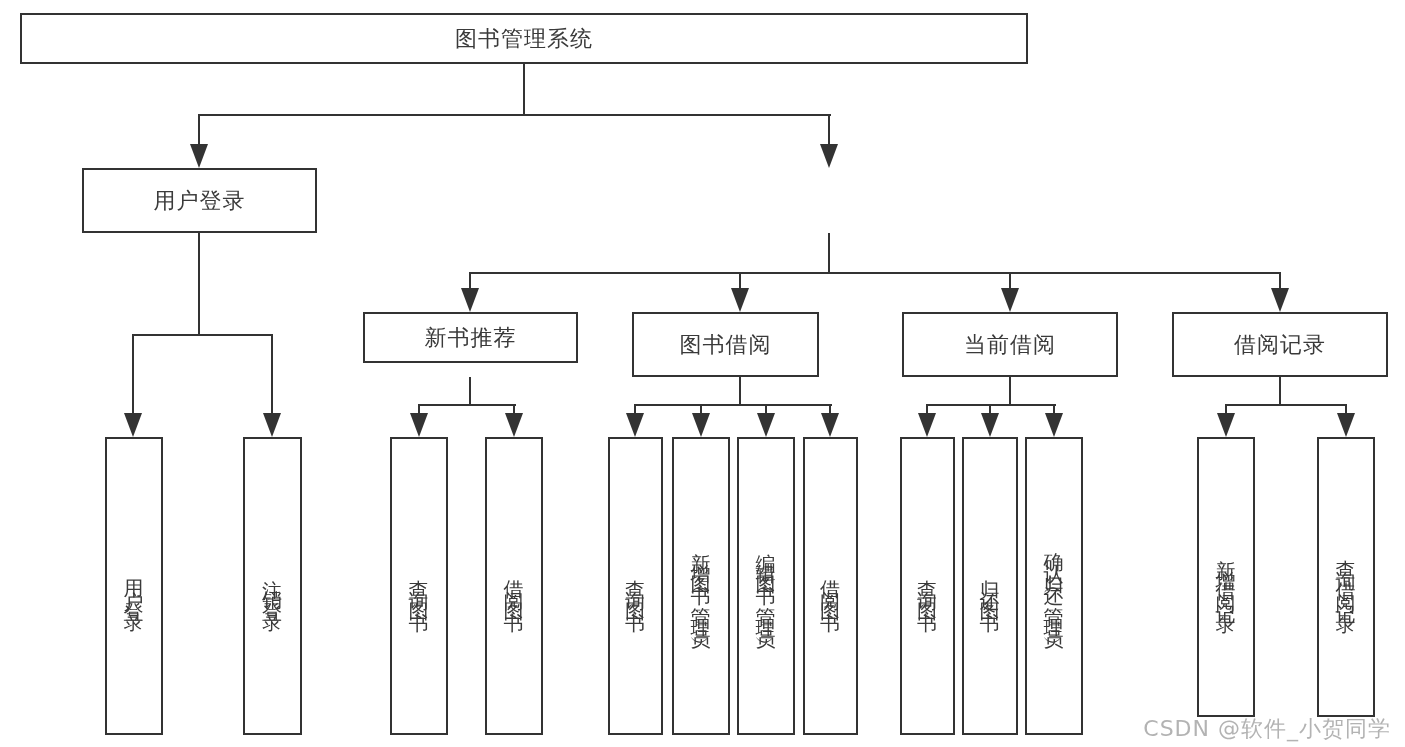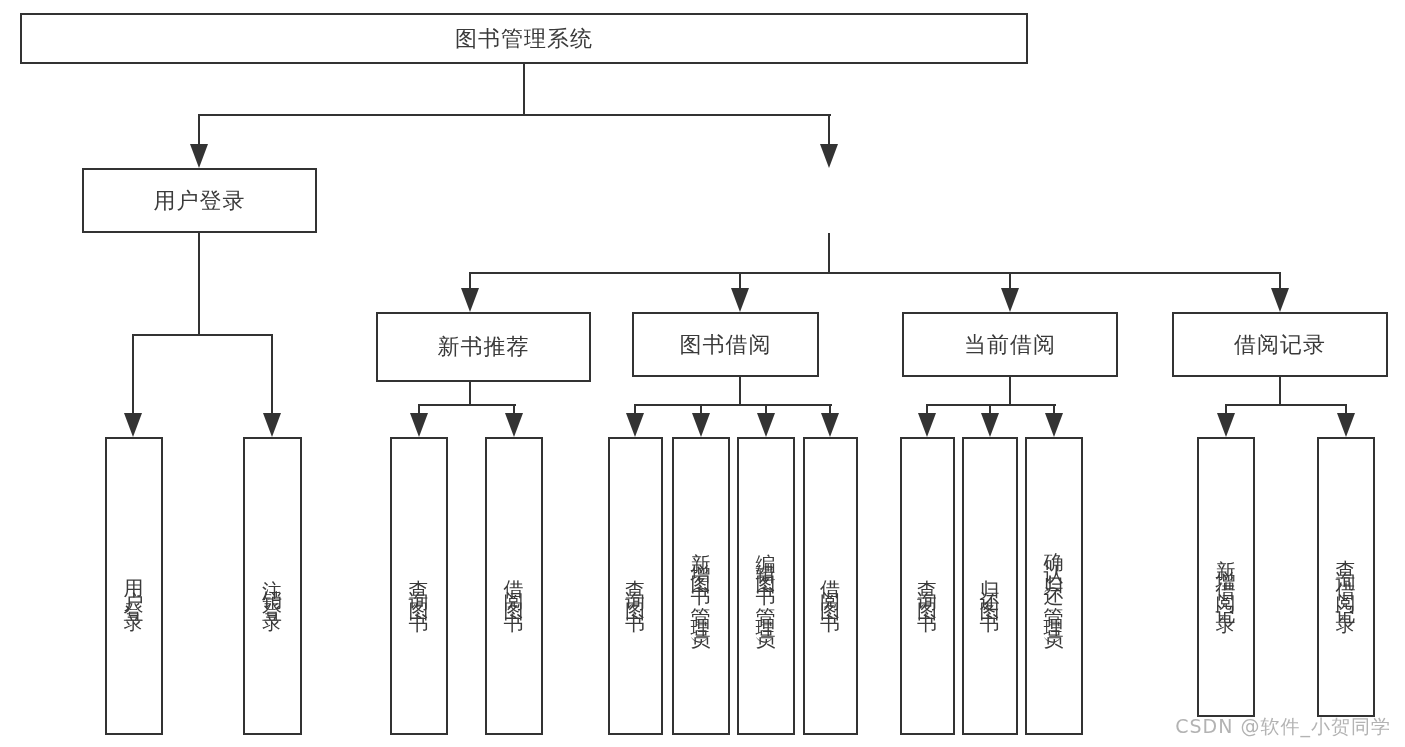--- a/index.html
+++ b/index.html
@@ -23,21 +23,21 @@
   .vbox{
     position:absolute;box-sizing:border-box;border:2px solid #333333;background:#ffffff;
     display:flex;align-items:center;justify-content:center;
   }
   .vbox span{
     writing-mode:vertical-rl;text-orientation:mixed;
     font-size:20px;color:#3a3a3a;letter-spacing:11px;line-height:1;
   }
   .watermark{
     position:absolute;top:714px;right:14px;
-    font-size:19px;color:#b3b3b3;letter-spacing:1px;white-space:nowrap;
+    font-size:22px;color:#b3b3b3;letter-spacing:1px;white-space:nowrap;
   }
 </style>
 </head>
 <body>
 
 <div class="stage">
 
   <div class="vline" style="left:523px;top:64px;height:52px"></div>
   <div class="hline" style="left:198px;top:114px;width:633px"></div>
   <div class="vline" style="left:198px;top:114px;height:32px"></div>
@@ -99,21 +99,21 @@
   <div class="arrow" style="left:1337px;top:413px"></div>
 
   <div class="hbox" style="left:20px;top:13px;width:1008px;height:51px">
     <span>图书管理系统</span>
   </div>
 
   <div class="hbox" style="left:82px;top:168px;width:235px;height:65px">
     <span>用户登录</span>
   </div>
 
-  <div class="hbox" style="left:376px;top:312px;width:215px;height:70px">
+  <div class="hbox" style="left:363px;top:312px;width:215px;height:51px">
     <span>新书推荐</span>
   </div>
   <div class="hbox" style="left:632px;top:312px;width:187px;height:65px">
     <span>图书借阅</span>
   </div>
   <div class="hbox" style="left:902px;top:312px;width:216px;height:65px">
     <span>当前借阅</span>
   </div>
   <div class="hbox" style="left:1172px;top:312px;width:216px;height:65px">
     <span>借阅记录</span>

